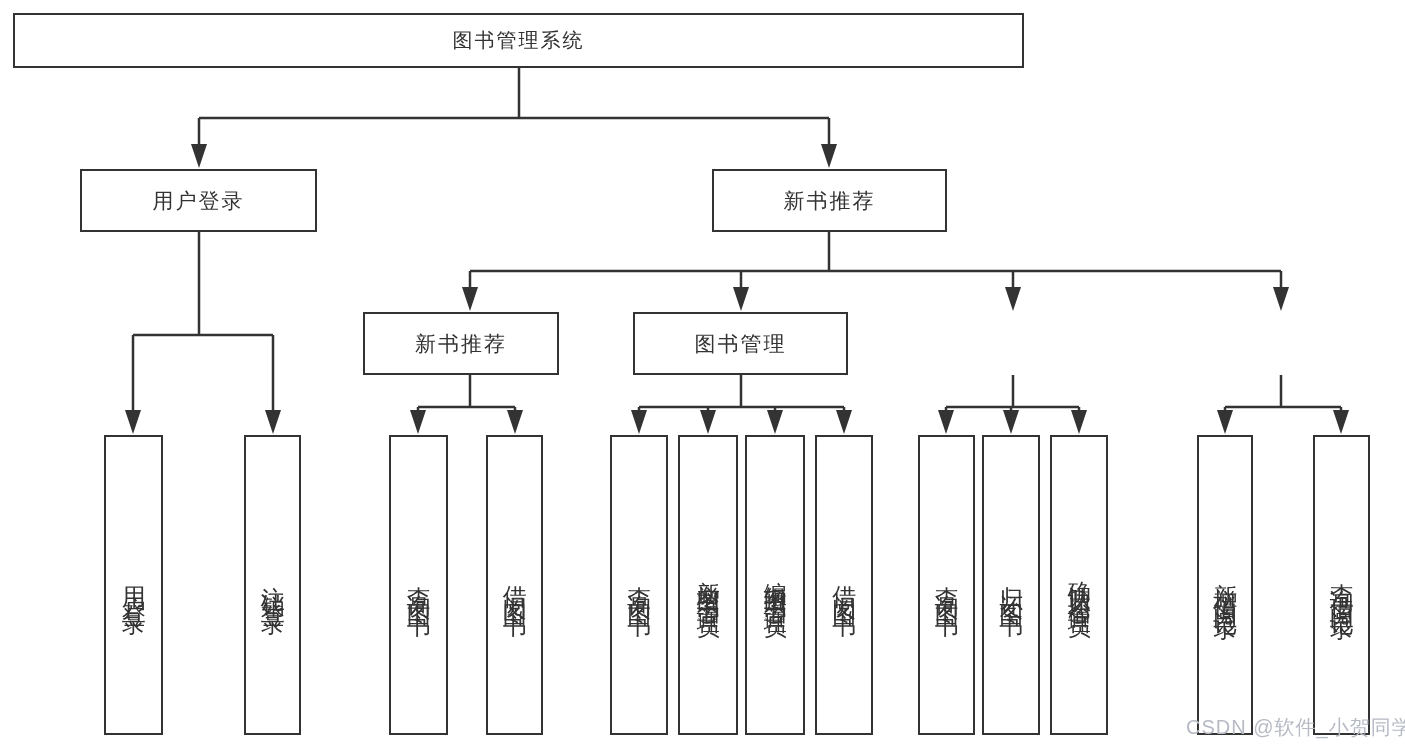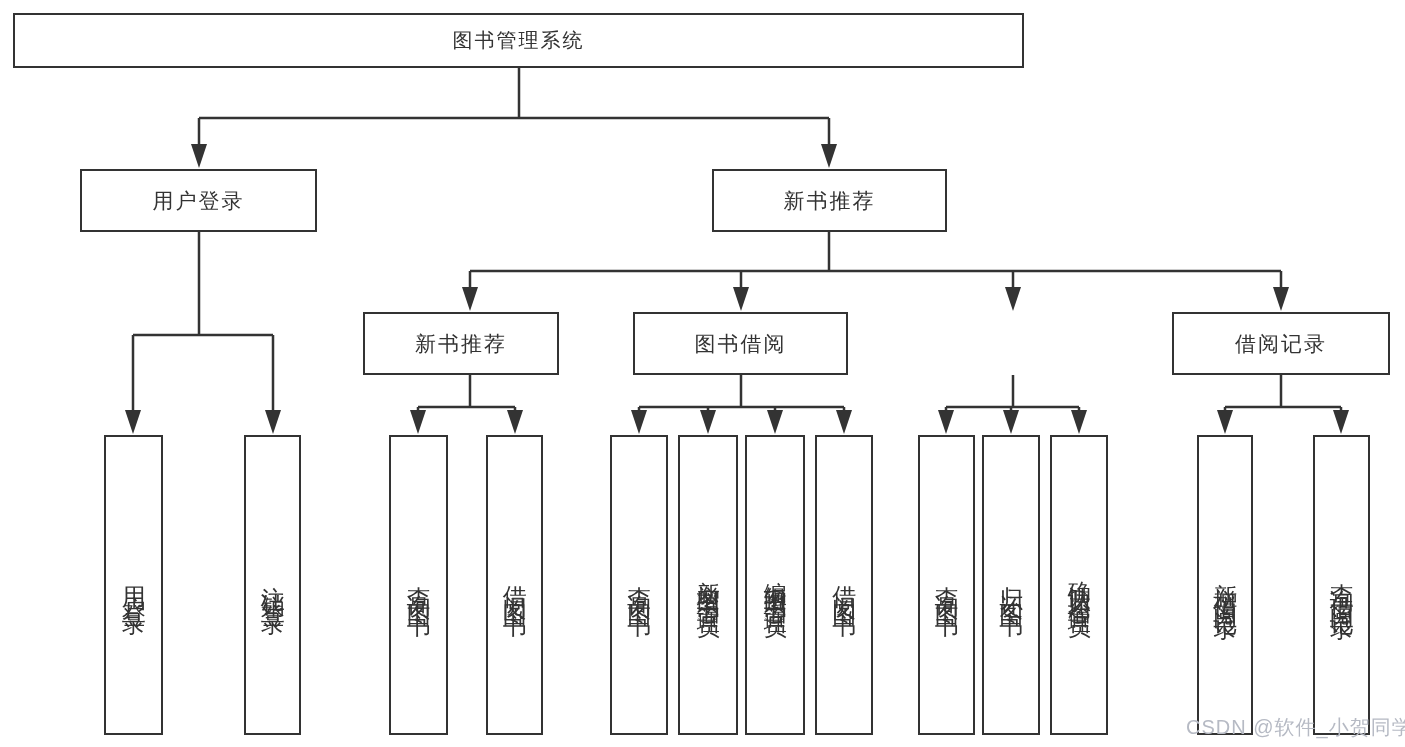--- a/index.html
+++ b/index.html
@@ -96,24 +96,21 @@
     <span>用户登录</span>
   </div>
   <div class="box hbox" style="left:712px;top:169px;width:235px;height:63px">
     <span>新书推荐</span>
   </div>
 
   <div class="box hbox" style="left:363px;top:312px;width:196px;height:63px">
     <span>新书推荐</span>
   </div>
   <div class="box hbox" style="left:633px;top:312px;width:215px;height:63px">
-    <span>图书借阅</span>
-  </div>
-  <div class="box hbox" style="left:1172px;top:312px;width:218px;height:63px">
-    <span>借阅记录</span>
+    <span>图书管理</span>
   </div>
 
   <div class="box vbox" style="left:104px;top:435px;width:59px;height:300px">
     <span class="vlabel">用户登录</span>
   </div>
   <div class="box vbox" style="left:244px;top:435px;width:57px;height:300px">
     <span class="vlabel">注销登录</span>
   </div>
 
   <div class="box vbox" style="left:389px;top:435px;width:59px;height:300px">

